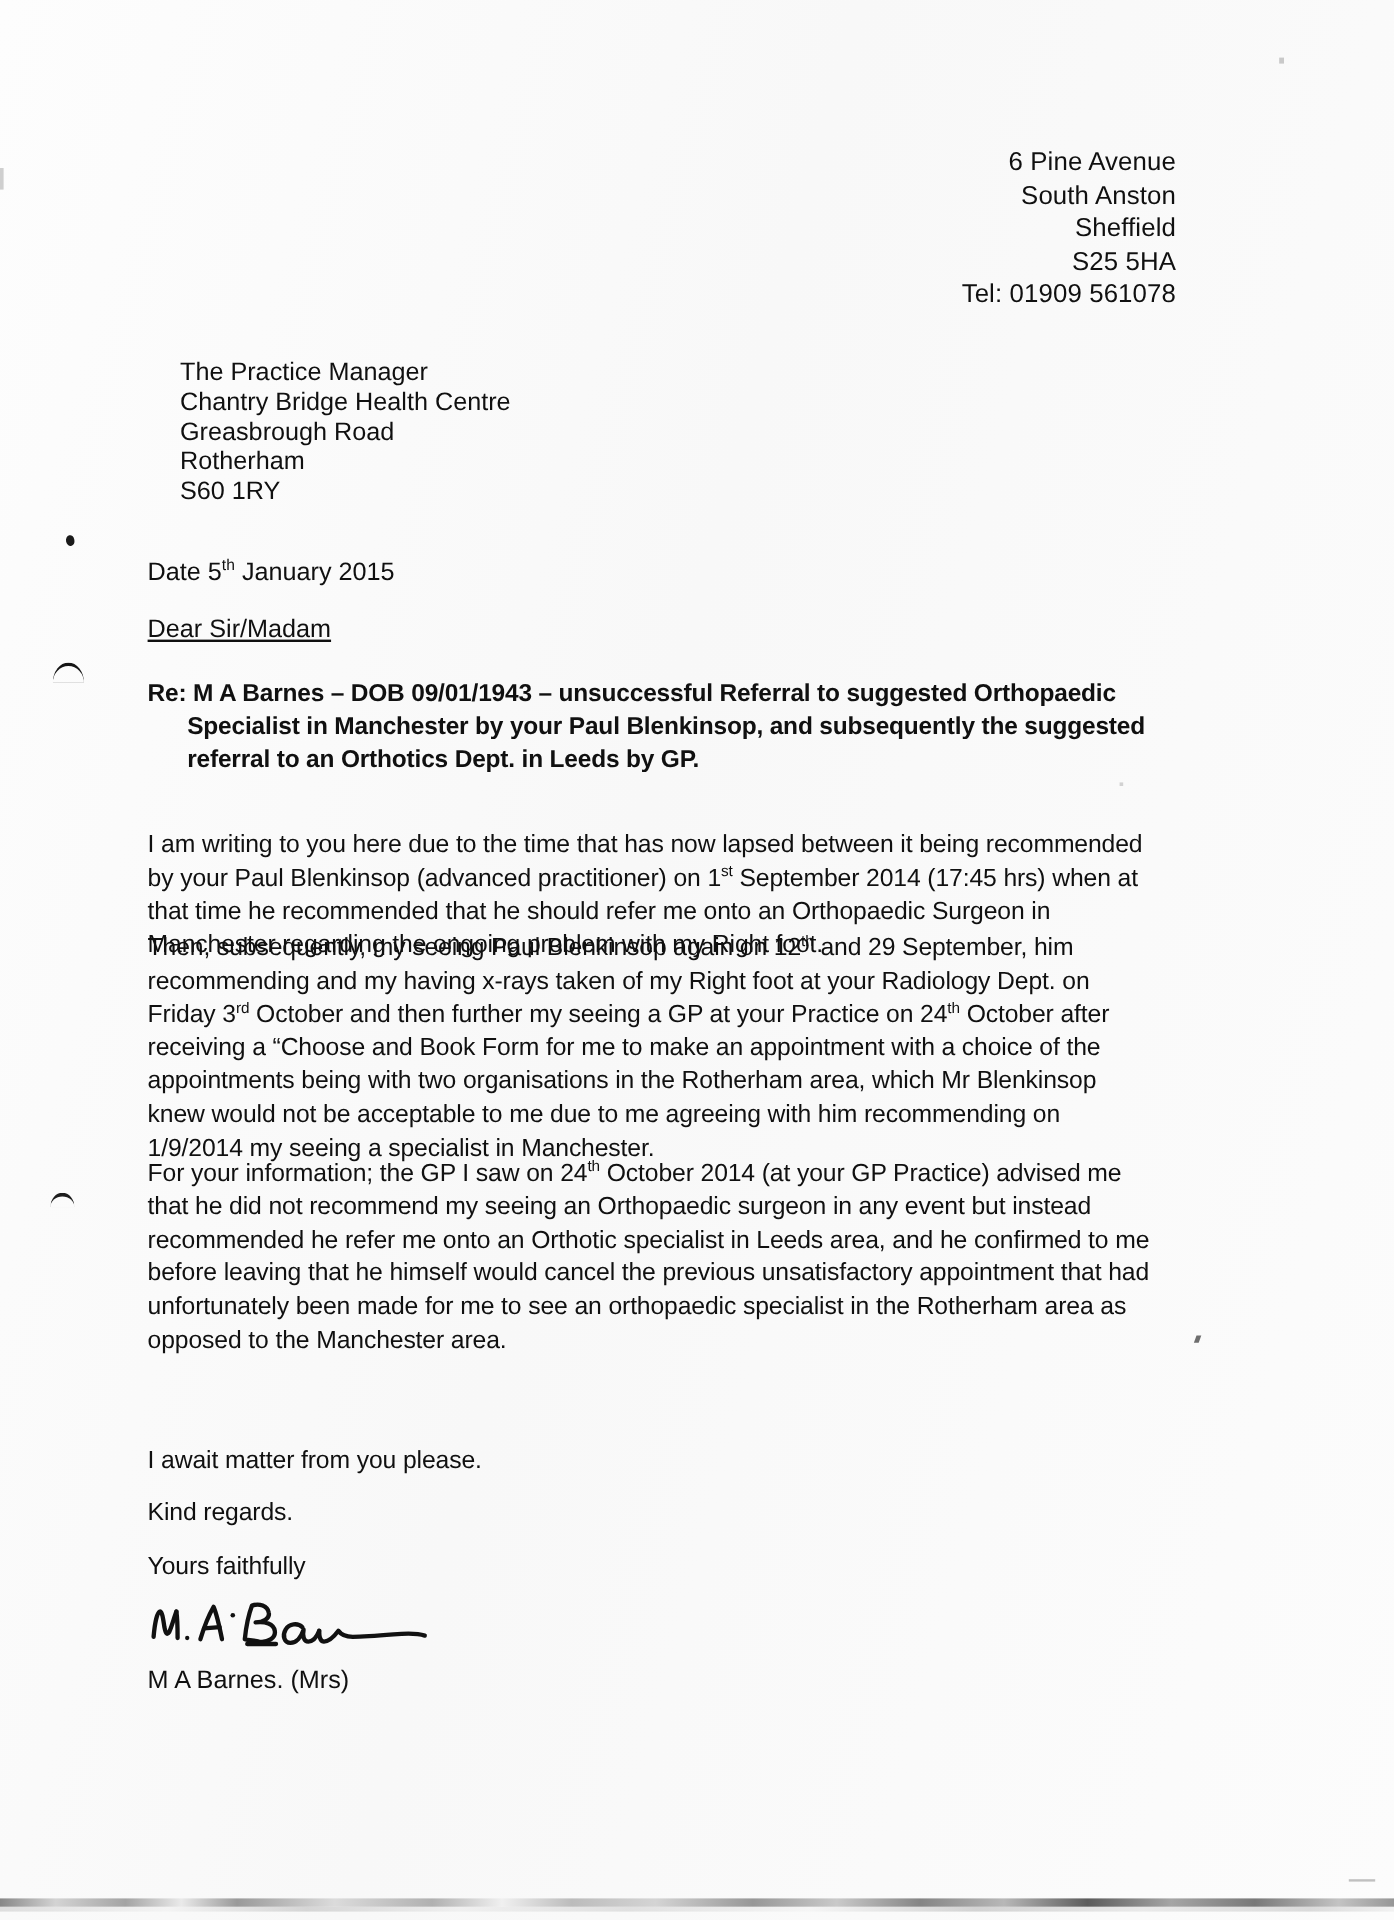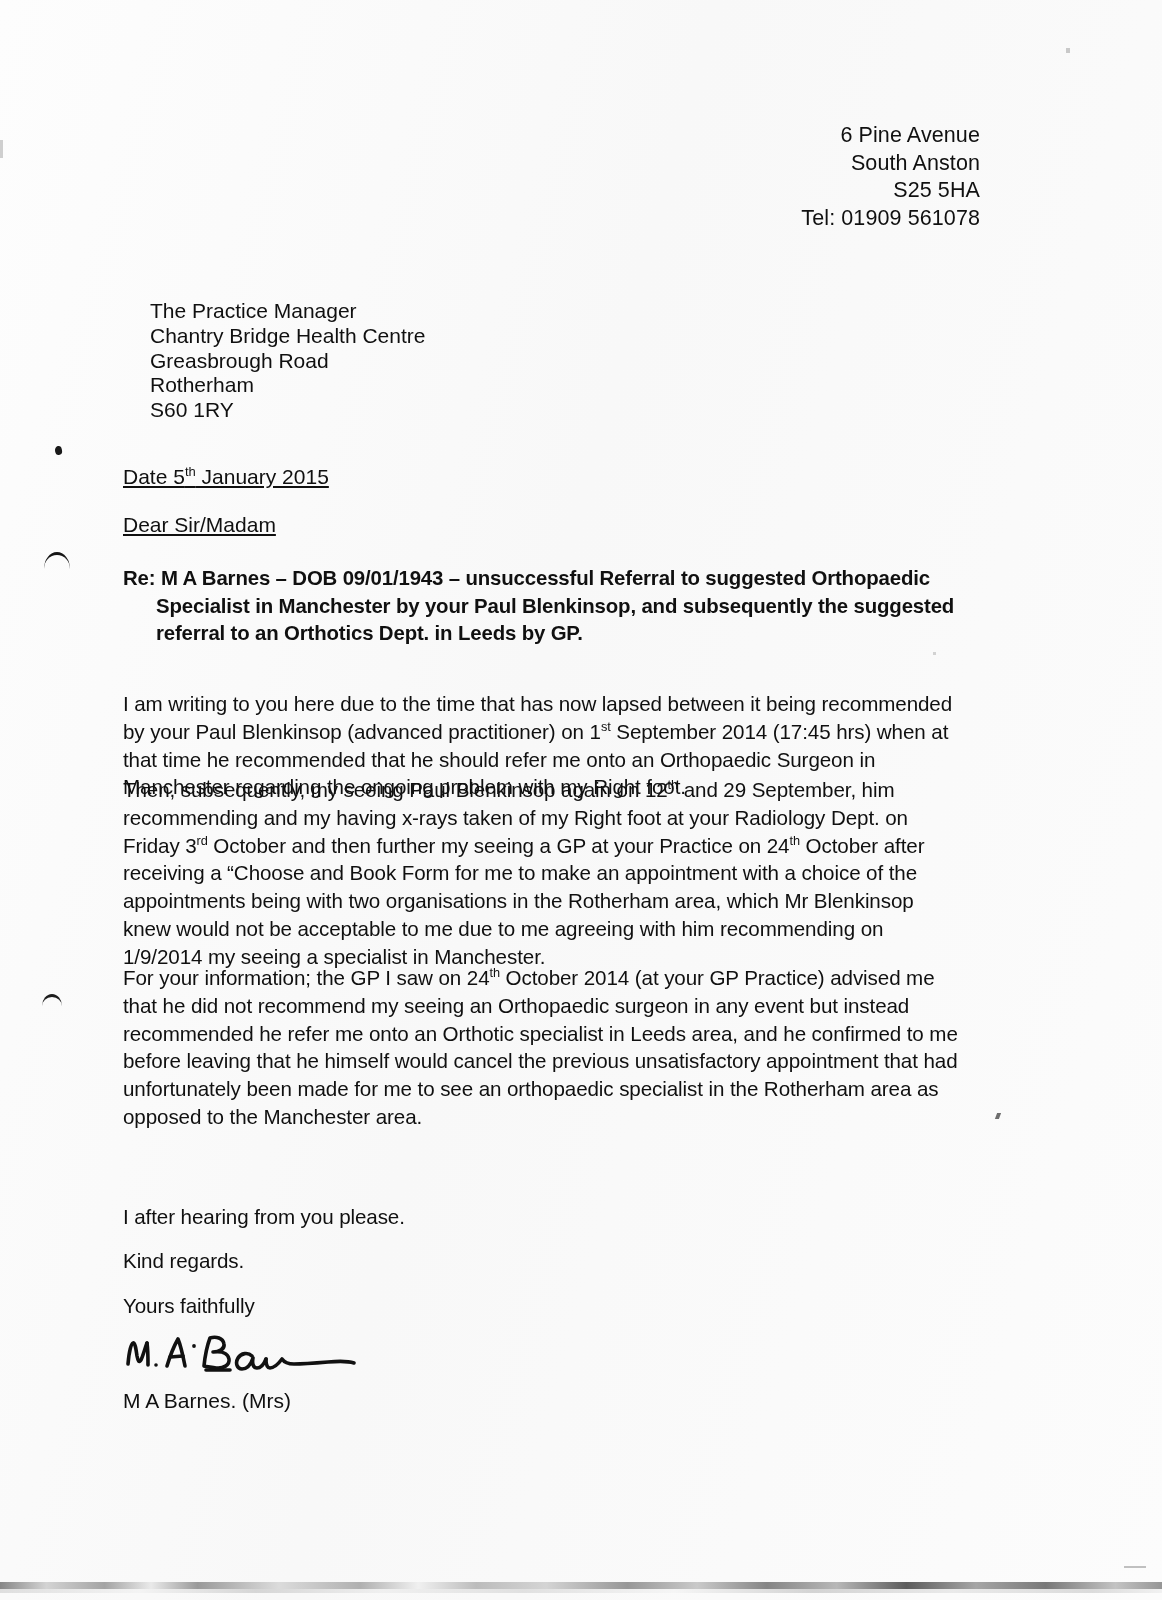--- a/index.html
+++ b/index.html
@@ -54,21 +54,20 @@
   }
   .recipient-block .ln { display: block; white-space: nowrap; }
 
   .date-line {
     position: absolute;
     left: 123px;
     top: 464px;
     font-size: 21px;
     line-height: 25px;
     white-space: nowrap;
-    text-decoration: underline;
   }
   .salutation {
     position: absolute;
     left: 123px;
     top: 512px;
     font-size: 21px;
     line-height: 25px;
     white-space: nowrap;
     text-decoration: underline;
   }
@@ -205,20 +204,21 @@
 </style>
 </head>
 <body>
 
 <div class="page">
   <div class="paper-tint"></div>
 
   <div class="sender-block">
     <span class="ln">6 Pine Avenue</span>
     <span class="ln">South Anston</span>
+    <span class="ln">Sheffield</span>
     <span class="ln">S25 5HA</span>
     <span class="ln">Tel: 01909 561078</span>
   </div>
 
   <div class="recipient-block">
     <span class="ln">The Practice Manager</span>
     <span class="ln">Chantry Bridge Health Centre</span>
     <span class="ln">Greasbrough Road</span>
     <span class="ln">Rotherham</span>
     <span class="ln">S60 1RY</span>
@@ -230,21 +230,21 @@
 
   <div class="subject">Re: M A Barnes – DOB 09/01/1943 – unsuccessful Referral to suggested Orthopaedic Specialist in Manchester by your Paul Blenkinsop, and subsequently the suggested referral to an Orthotics Dept. in Leeds by GP.</div>
 
   <div class="body-para p1"><span>I am writing to you here due to the time that has now lapsed between it being recommended by your Paul Blenkinsop (advanced practitioner) on 1</span><sup>st</sup><span> September 2014 (17:45 hrs) when at that time he recommended that he should refer me onto an Orthopaedic Surgeon in Manchester regarding the ongoing problem with my Right foot.</span></div>
 
   <div class="body-para p2"><span>Then, subsequently, my seeing Paul Blenkinsop again on 12</span><sup>th</sup><span> and 29 September, him recommending and my having x-rays taken of my Right foot at your Radiology Dept. on Friday 3</span><sup>rd</sup><span> October and then further my seeing a GP at your Practice on 24</span><sup>th</sup><span> October after receiving a “Choose and Book Form for me to make an appointment with a choice of the appointments being with two organisations in the Rotherham area, which Mr Blenkinsop knew would not be acceptable to me due to me agreeing with him recommending on 1/9/2014 my seeing a specialist in Manchester.</span></div>
 
   <div class="body-para p3"><span>For your information; the GP I saw on 24</span><sup>th</sup><span> October 2014 (at your GP Practice) advised me that he did not recommend my seeing an Orthopaedic surgeon in any event but instead recommended he refer me onto an Orthotic specialist in Leeds area, and he confirmed to me before leaving that he himself would cancel the previous unsatisfactory appointment that had unfortunately been made for me to see an orthopaedic specialist in the Rotherham area as opposed to the Manchester area.</span></div>
 
 
-  <div class="body-para p5">I after hearing from you please.</div>
+  <div class="body-para p5">I await matter from you please.</div>
   <div class="body-para p6">Kind regards.</div>
   <div class="body-para p7">Yours faithfully</div>
 
   <svg class="signature" viewBox="0 0 300 70" xmlns="http://www.w3.org/2000/svg">
     <g fill="none" stroke="#111111" stroke-width="3.6" stroke-linecap="round" stroke-linejoin="round">
       <path d="M8,44 C9,32 11,24 13,23 C15,22 16,29 17,36 C18,41 19,43 21,40 C23,36 25,28 27,23"></path>
       <path d="M27,23 C28,30 28,38 28,45"></path>
       <circle cx="36" cy="45" r="1.8" fill="#111111" stroke="none"></circle>
       <path d="M47,46 C50,36 54,26 58,19 C61,26 63,36 65,46"></path>
       <path d="M50,37 L63,36"></path>

